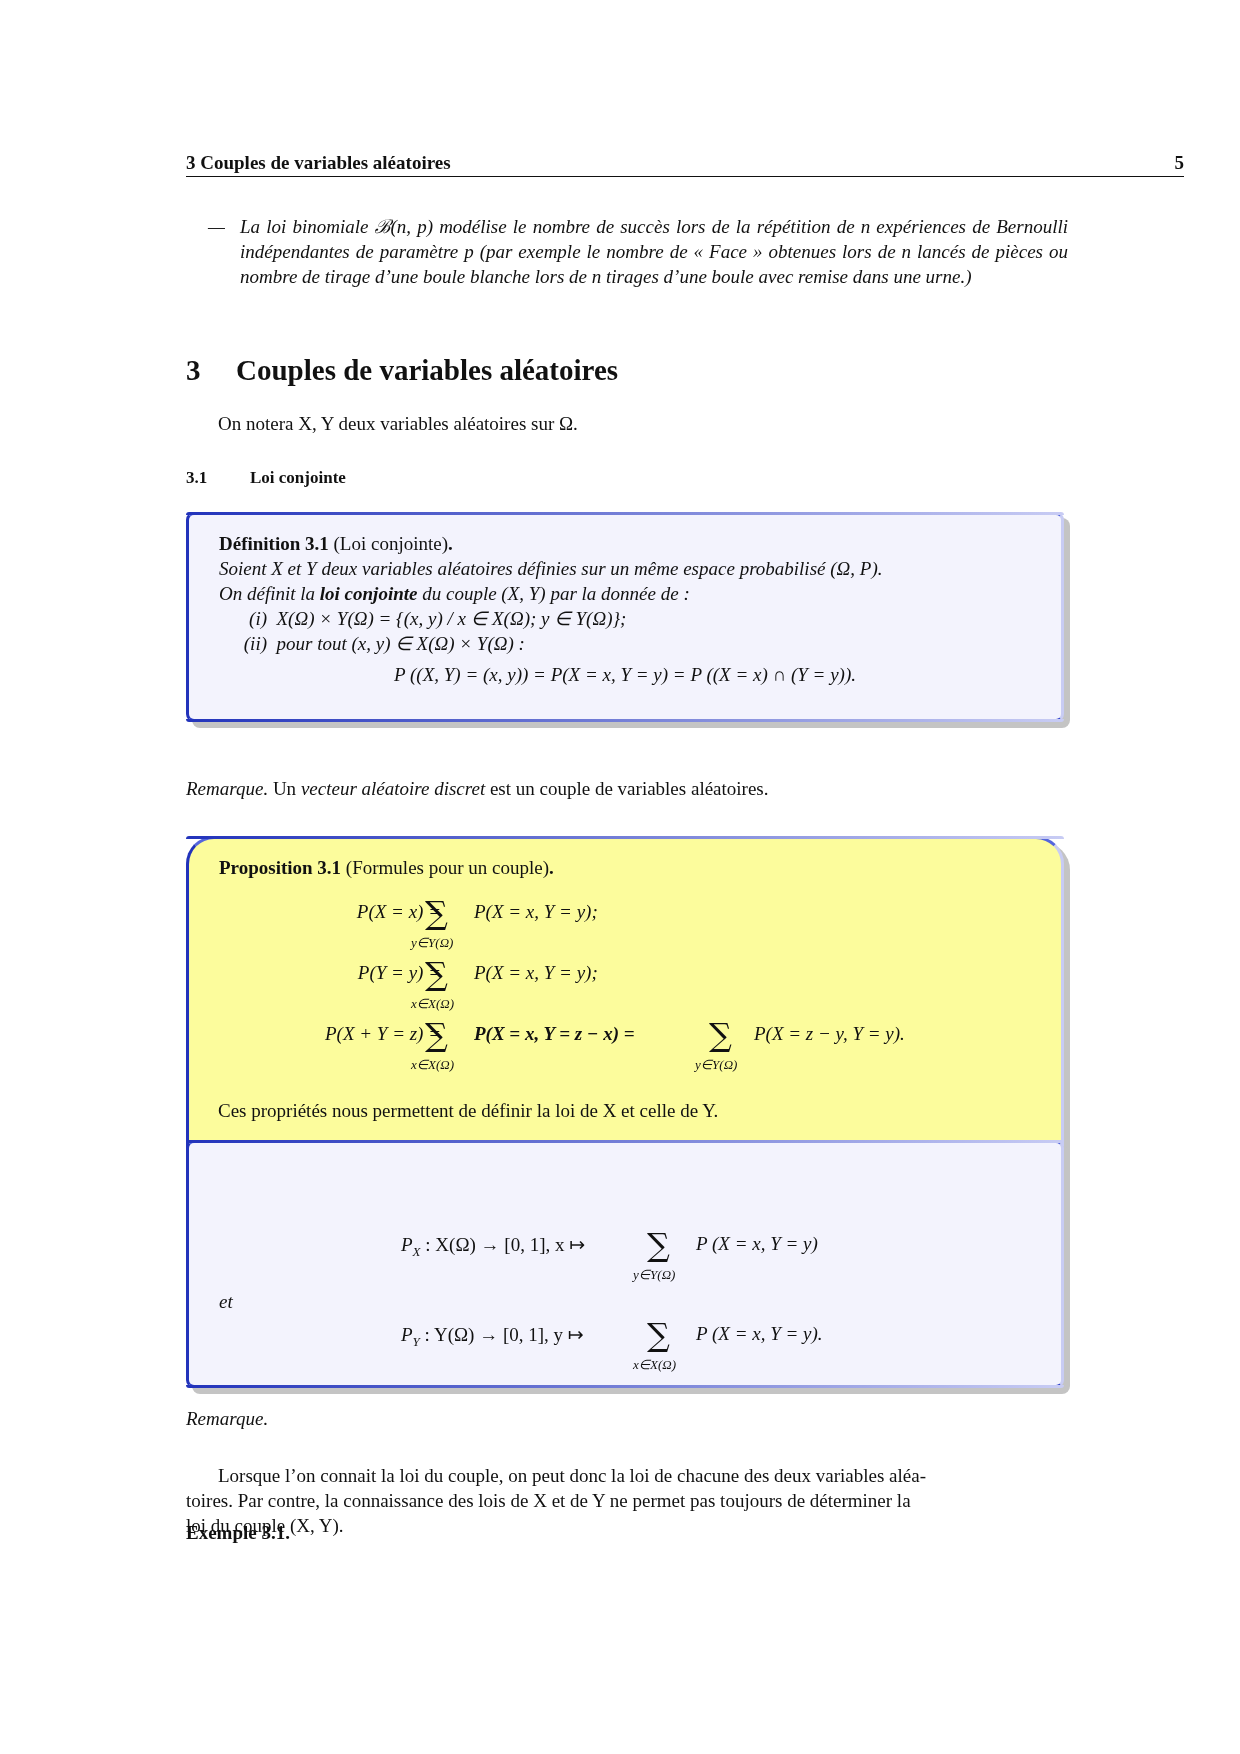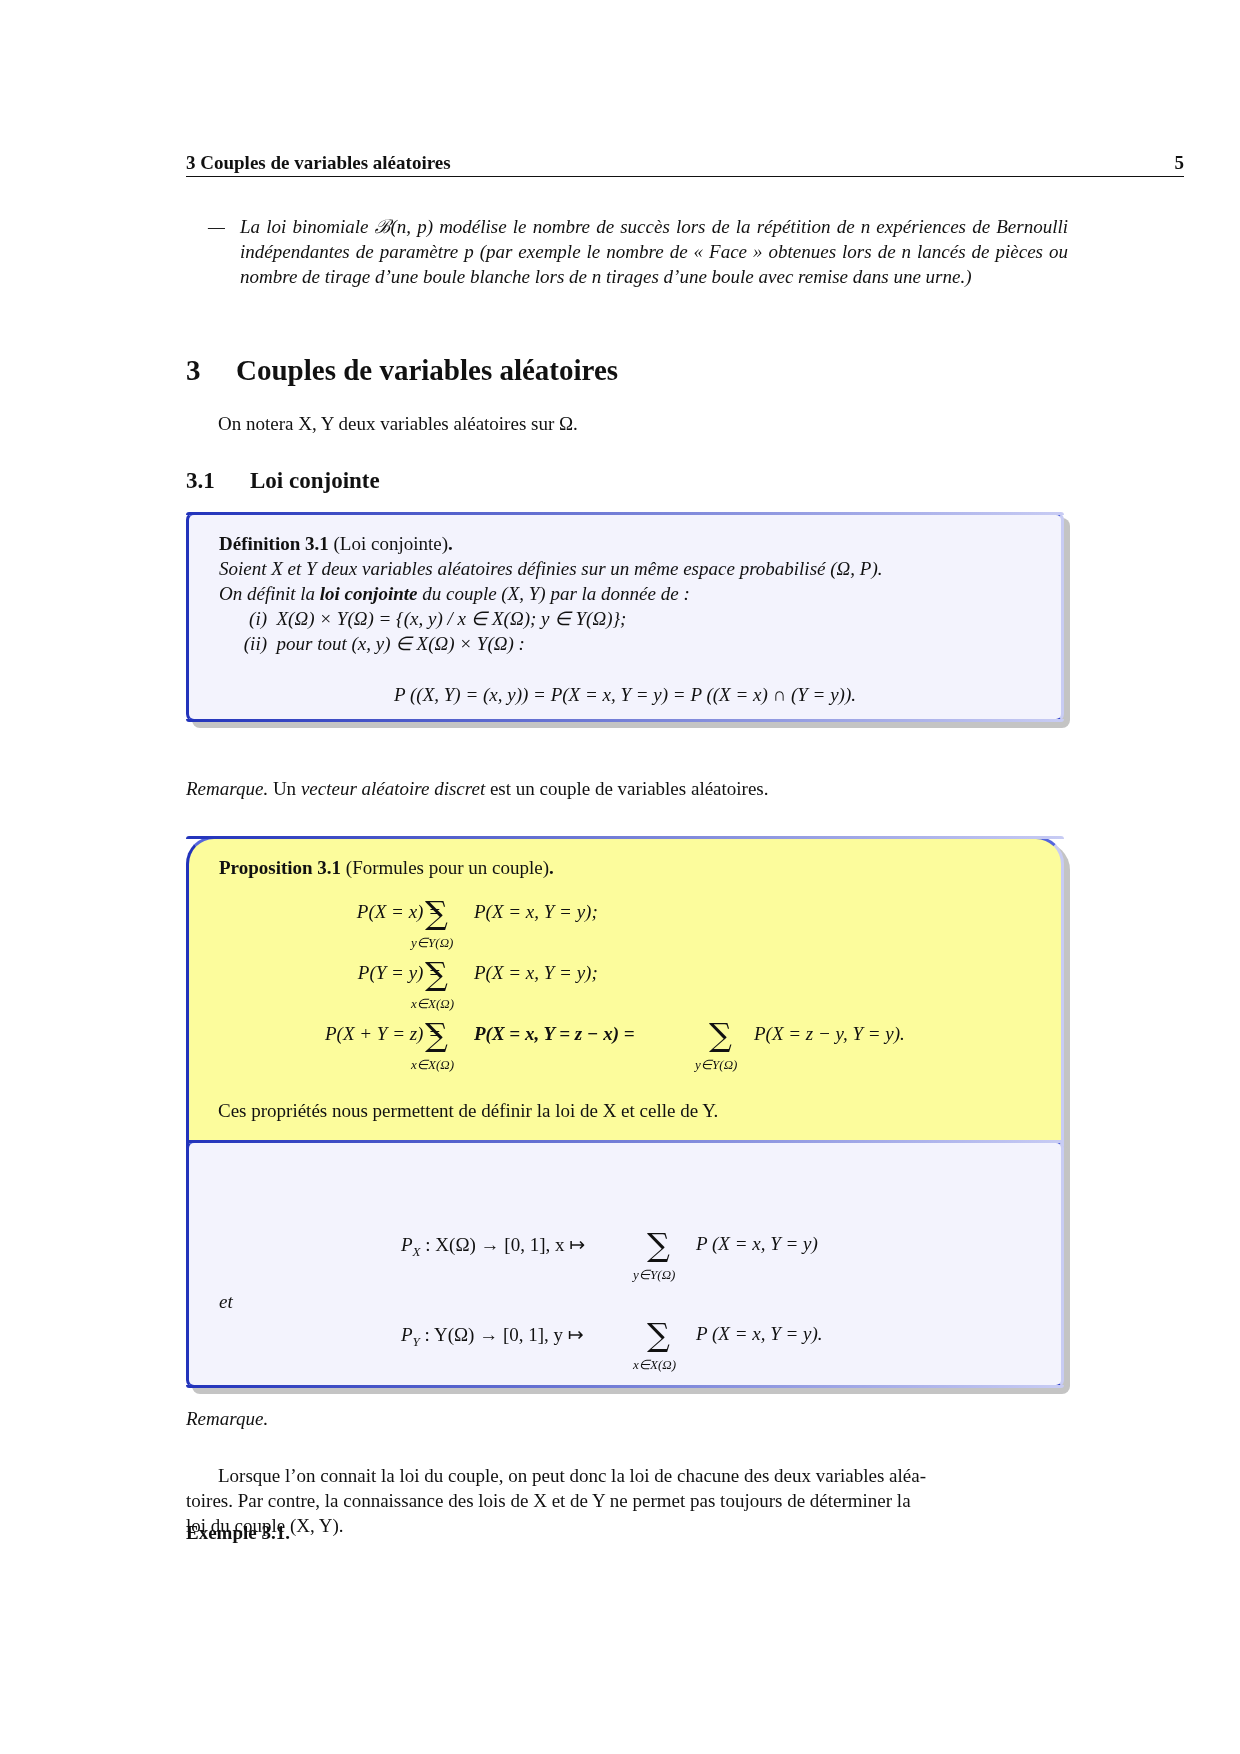--- a/index.html
+++ b/index.html
@@ -17,21 +17,21 @@
   .p { position:absolute; font-family:"Liberation Serif",serif; font-size:19px; line-height:25px; }
 
   #bullet { left:208px; top:214px; width:860px; font-style:italic; }
   #bullet .dash { position:absolute; left:0; top:0; }
   #bullet .txt { margin-left:32px; text-align:justify; text-align-last:left; }
 
   #sec3 { position:absolute; left:186px; top:354px; font-family:"Liberation Serif",serif;
           font-weight:bold; font-size:29px; }
   #sec3 .num { display:inline-block; width:50px; }
   #sec31 { position:absolute; left:186px; top:468px; font-family:"Liberation Serif",serif;
-           font-weight:bold; font-size:23px; }
+           font-weight:bold; font-size:17px; }
   #sec31 .num { display:inline-block; width:64px; }
 
   .box { position:absolute; left:186px; width:878px; border-radius:8px;
          border-left:3px solid #2233bb; border-top:3px solid #5566dd;
          border-right:3px solid #c8ccf4; border-bottom:3px solid #3344cc;
          box-shadow:6px 6px 0 #c4c4c4; box-sizing:border-box; }
   .box.blue { background:#f3f3fd; }
   .box.yellow { background:#fcfc9c; }
   .box::before { content:""; position:absolute; left:-3px; top:-3px; right:-3px; height:3px;
      border-radius:8px 8px 0 0; background:linear-gradient(90deg,#2233bb,#c8ccf4); }
@@ -69,21 +69,21 @@
 <div class="box blue" style="top:512px;height:210px;">
   <div class="inner">
     <div>
       <span class="b">Définition 3.1</span>
       <span>(Loi conjointe)</span><span class="b">.</span>
     </div>
     <div class="it">Soient X et Y deux variables aléatoires définies sur un même espace probabilisé (Ω, P).</div>
     <div class="it"><span>On définit la </span><span class="b">loi conjointe</span><span> du couple (X, Y) par la donnée de :</span></div>
     <div class="it" style="margin-left:10px;"><span style="display:inline-block;width:38px;text-align:right;">(i)</span>&nbsp;&nbsp;<span>X(Ω) × Y(Ω) = {(x, y) / x ∈ X(Ω); y ∈ Y(Ω)};</span></div>
     <div class="it" style="margin-left:10px;"><span style="display:inline-block;width:38px;text-align:right;">(ii)</span>&nbsp;&nbsp;<span>pour tout (x, y) ∈ X(Ω) × Y(Ω) :</span></div>
-    <div class="it" style="margin-top:26px;text-align:center;">P ((X, Y) = (x, y)) = P(X = x, Y = y) = P ((X = x) ∩ (Y = y)).</div>
+    <div class="it" style="margin-top:6px;text-align:center;">P ((X, Y) = (x, y)) = P(X = x, Y = y) = P ((X = x) ∩ (Y = y)).</div>
   </div>
 </div>
 
 <div class="p" style="left:186px;top:748px;margin-top:28px;">
   <span class="it">Remarque.</span><span> Un </span><span class="it">vecteur aléatoire discret</span><span> est un couple de variables aléatoires.</span>
 </div>
 
 <div class="box yellow" style="top:836px;height:360px;border-radius:28px;">
   <div class="inner">
     <div>

